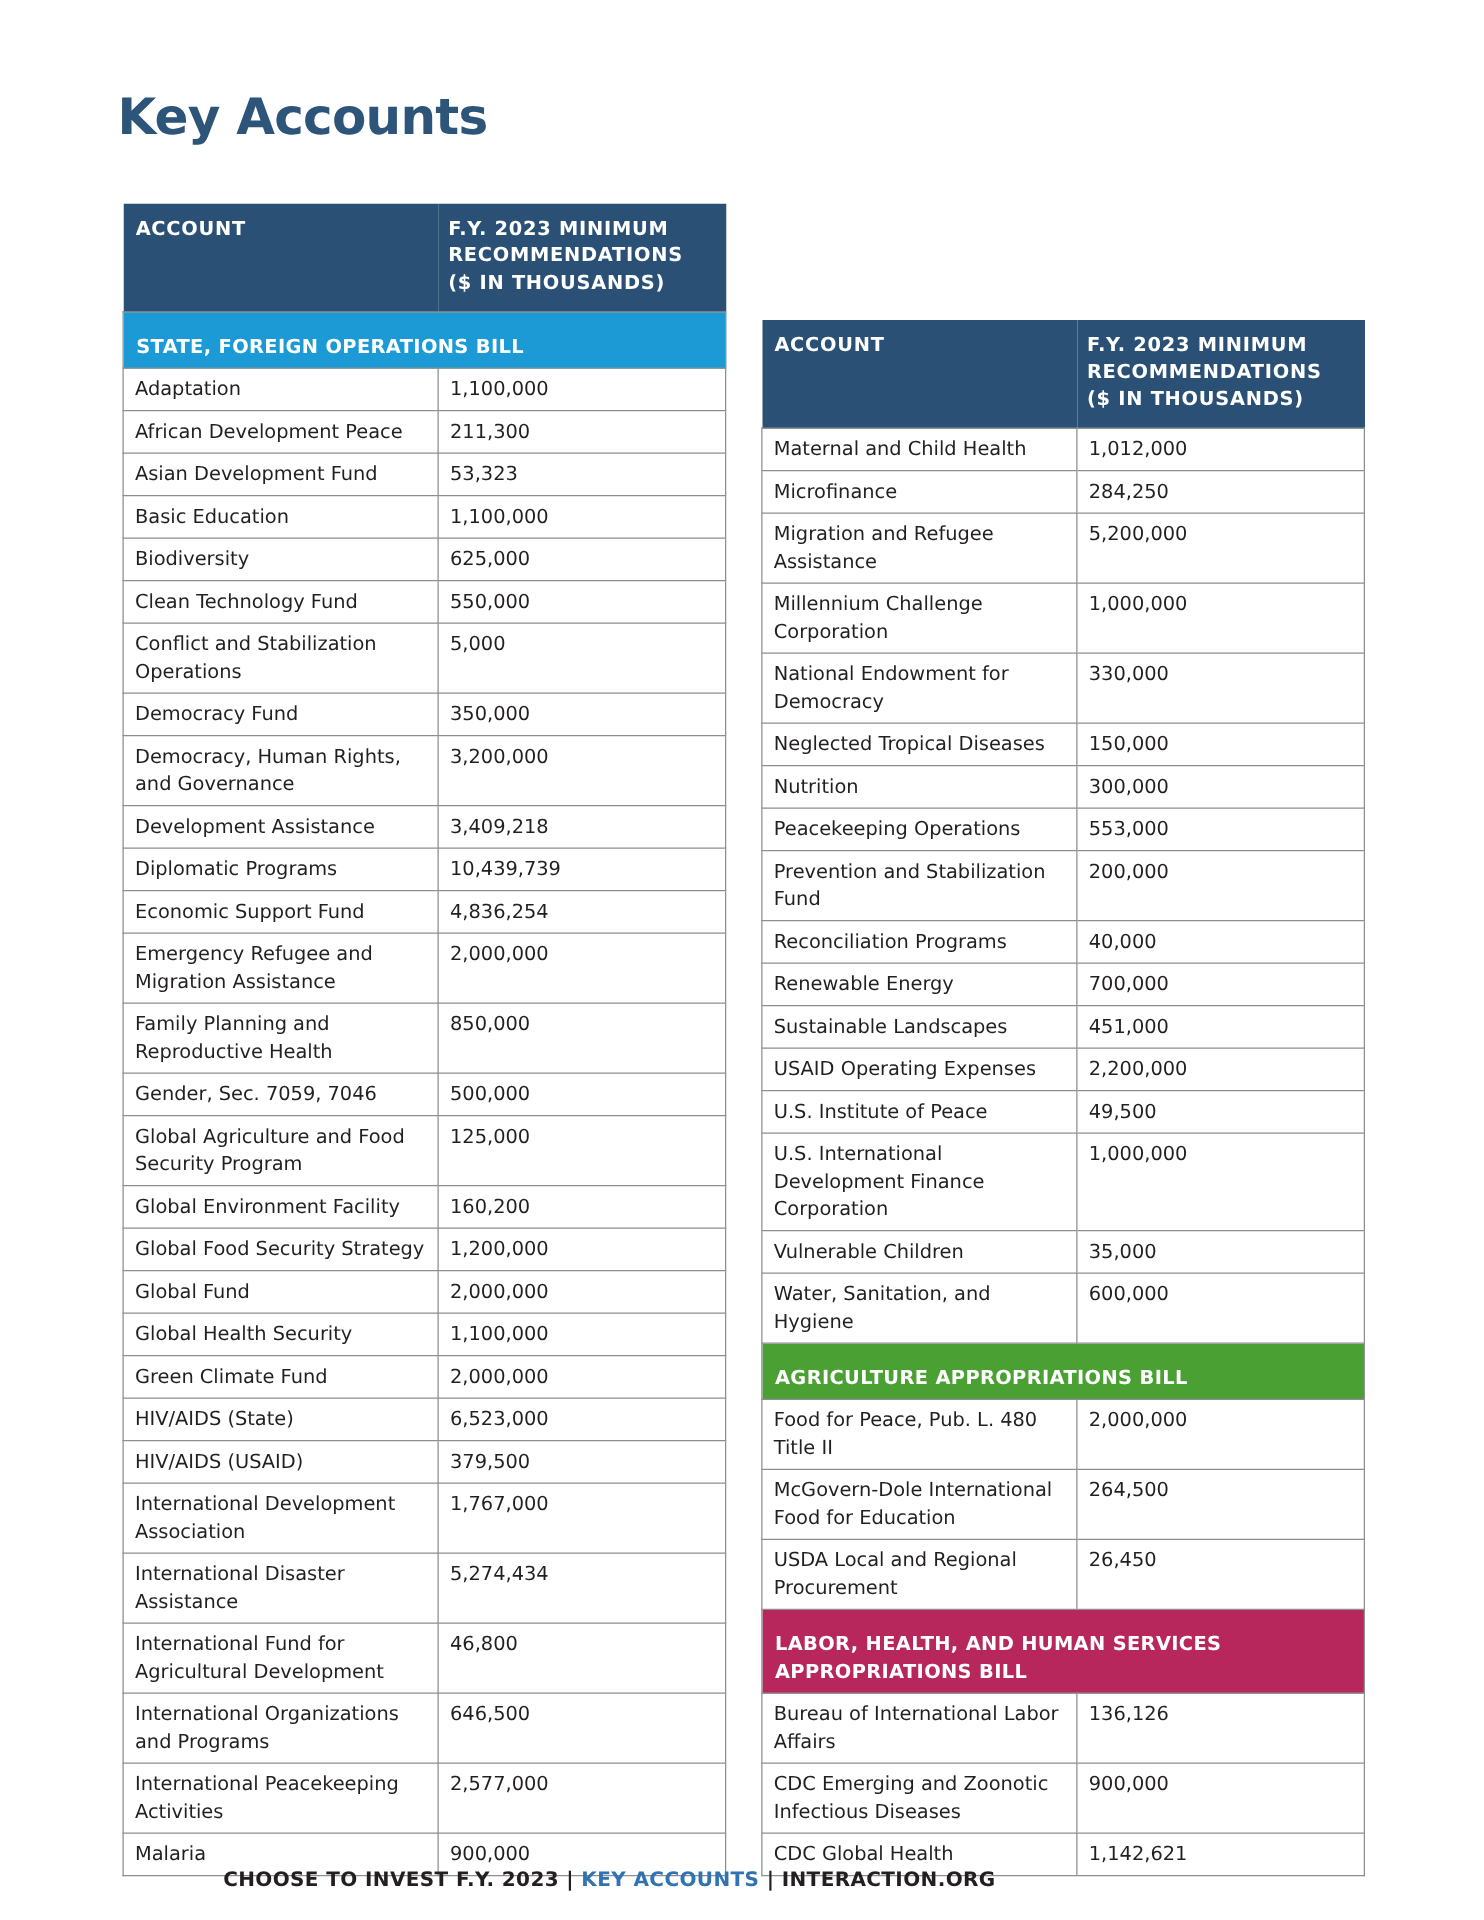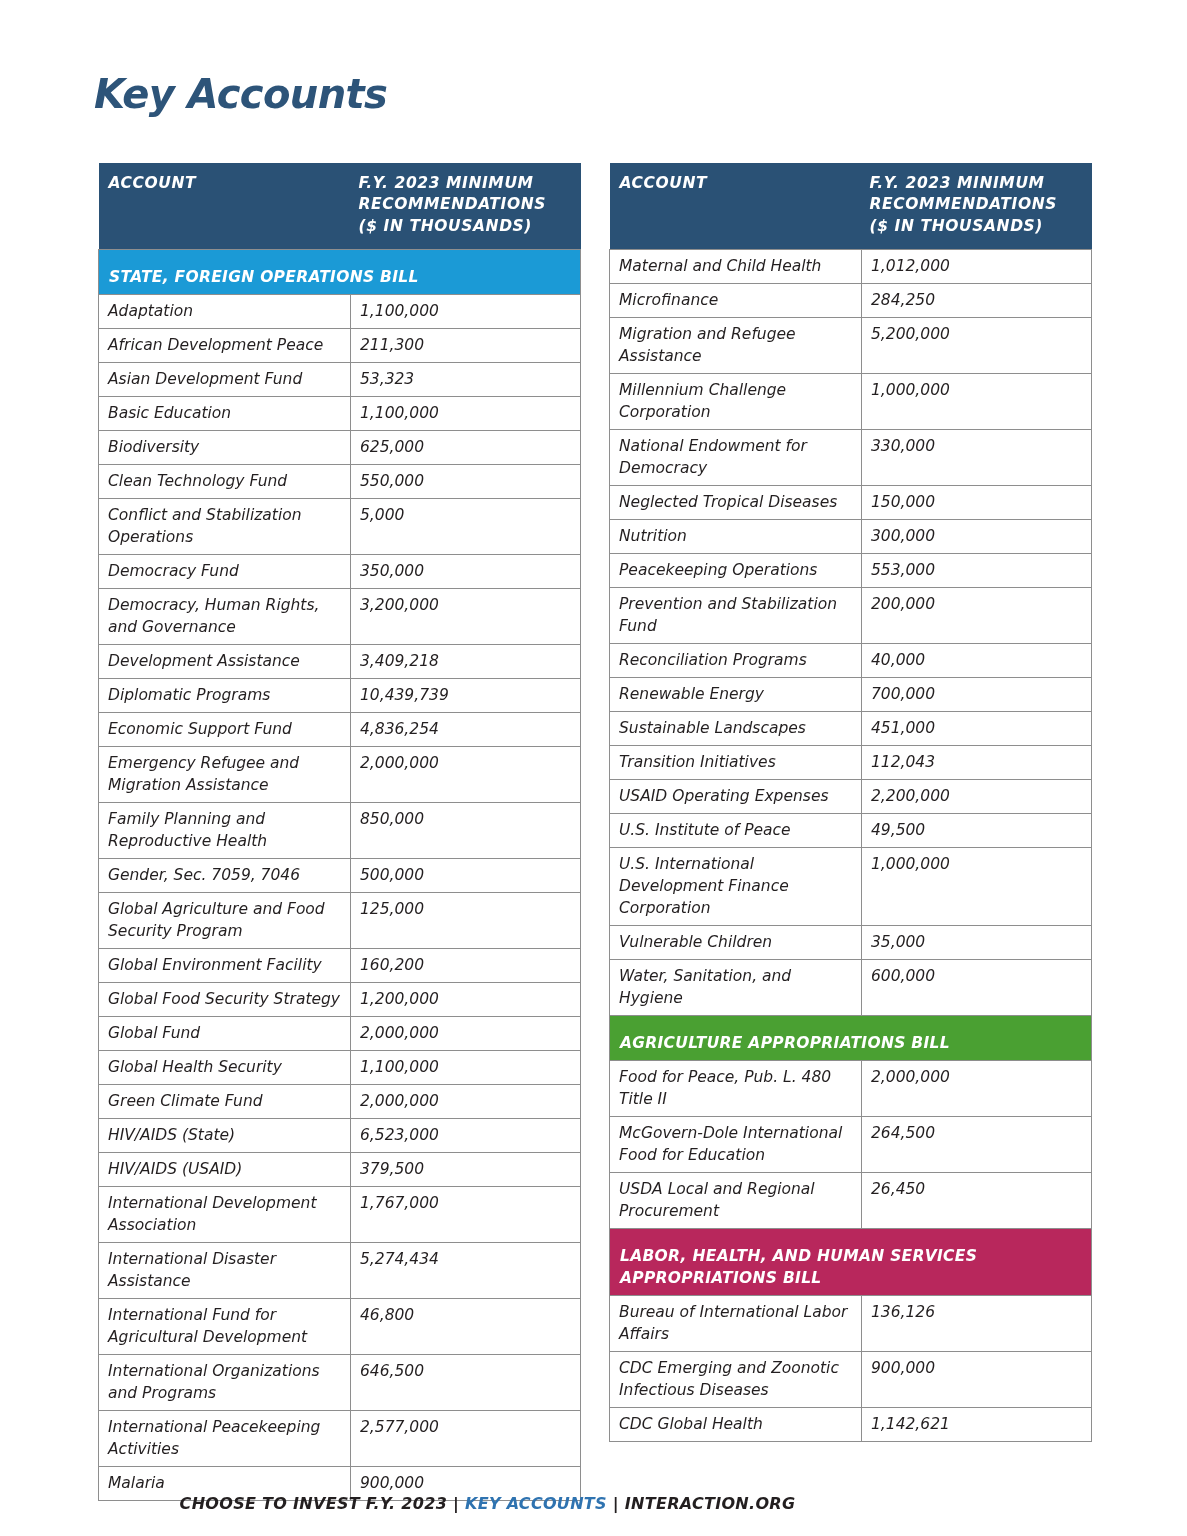--- a/index.html
+++ b/index.html
@@ -13,41 +13,40 @@
     font-family: "Liberation Sans", sans-serif;
     color: #231f20;
     position: relative;
     overflow: hidden;
   }
   .page {
     position: relative;
     width: 975px;
     height: 1536px;
     box-sizing: border-box;
-    font-style: italic;
   }
   .page-title {
     position: absolute;
     left: 94px;
     top: 74px;
     font-family: "DejaVu Sans", sans-serif;
     font-size: 40px;
     font-weight: bold;
     letter-spacing: -0.6px;
     color: #2d5479;
     line-height: 1.0;
   }
   .tables {
     position: absolute;
     left: 98px;
     top: 163px;
     width: 992px;
     display: flex;
     gap: 28px;
-    align-items: flex-start;
+    align-items: flex-end;
   }
   table.key-table {
     width: 482px;
     border-collapse: collapse;
     table-layout: fixed;
     box-sizing: border-box;
   }
   table.key-table col.c1 { width: 252px; }
   table.key-table col.c2 { width: 230px; }
 
@@ -311,24 +310,20 @@
           </tr>
           <tr>
             <td>Renewable Energy</td>
             <td>700,000</td>
           </tr>
           <tr>
             <td>Sustainable Landscapes</td>
             <td>451,000</td>
           </tr>
           <tr>
-            <td>Transition Initiatives</td>
-            <td>112,043</td>
-          </tr>
-          <tr>
             <td>USAID Operating Expenses</td>
             <td>2,200,000</td>
           </tr>
           <tr>
             <td>U.S. Institute of Peace</td>
             <td>49,500</td>
           </tr>
           <tr>
             <td>U.S. International Development Finance Corporation</td>
             <td>1,000,000</td>

